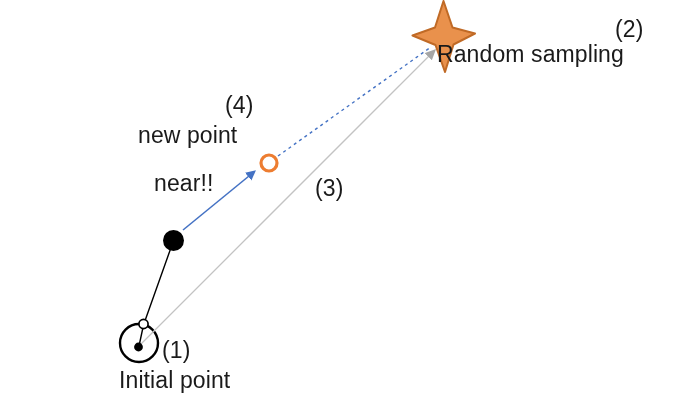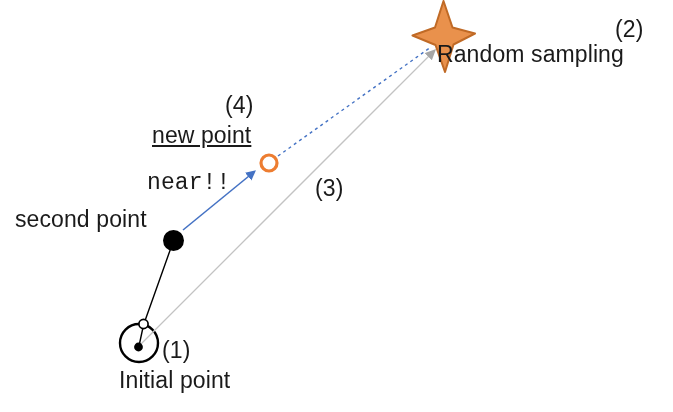--- a/index.html
+++ b/index.html
@@ -59,26 +59,25 @@
 
     <circle cx="269" cy="163" r="8" fill="none" stroke-width="3.2" stroke="#ED7D31"></circle>
   </svg>
 
   <div class="label" style="left:615px; top:16px;">(2)</div>
 
   <div class="label" style="left:437px; top:41px;">Random sampling</div>
 
   <div class="label" style="left:225px; top:92px;">(4)</div>
 
-  <div class="label" style="left:152px; top:122px;text-decoration:underline;">new point</div>
+  <div class="label" style="left:138px; top:122px;">new point</div>
 
-  <div class="label" style="left:147px; top:170px;font-family:Liberation Mono, monospace;">near!!</div>
+  <div class="label" style="left:154px; top:170px;">near!!</div>
 
   <div class="label" style="left:315px; top:175px;">(3)</div>
 
 
-  <div class="label" style="left:15px; top:206px;">second point</div>
 
   <div class="label" style="left:162px; top:337px;">(1)</div>
 
   <div class="label" style="left:119px; top:367px;">Initial point</div>
 
 </div>
 
 </body></html>

